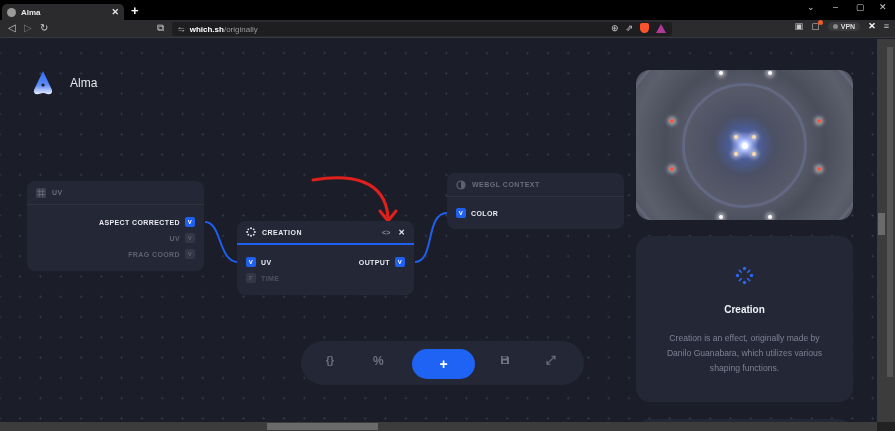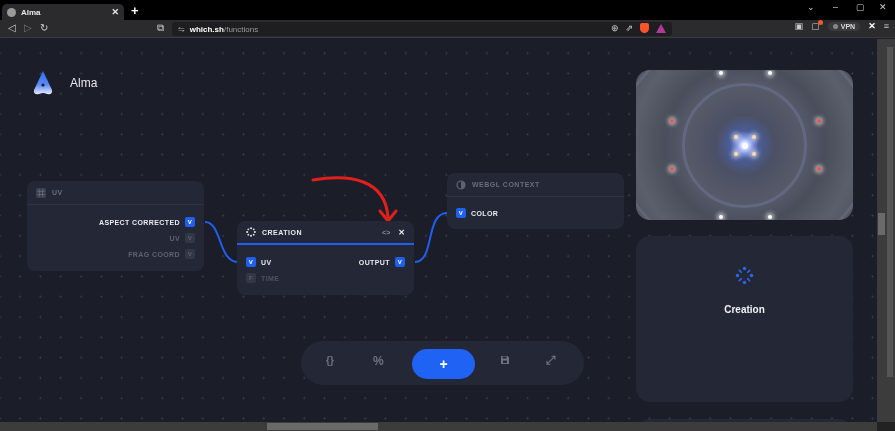--- a/index.html
+++ b/index.html
@@ -92,21 +92,21 @@
   </div>
 
   <div class="toolbar">
     <span class="navbtn" style="left:8px">◁</span>
     <span class="navbtn" style="left:24px;color:#777">▷</span>
     <span class="navbtn" style="left:40px">↻</span>
     <span class="navbtn" style="left:157px">⧉</span>
     <div class="urlbar">
       <span class="tune">⇋</span>
       <span class="host">which.sh</span>
-      <span class="path">/functions</span>
+      <span class="path">/originally</span>
       <div class="urlicons">
         <span class="ic">⊕</span>
         <span class="ic">⇗</span>
         <span class="brave"></span>
         <span class="tri"></span>
       </div>
     </div>
     <div class="rightbar">
       <span class="ic">▣</span>
       <span class="ic rdot">▢</span>
@@ -246,20 +246,21 @@
             <circle cx="5" cy="1.3" r="0.9"></circle>
             <circle cx="5" cy="8.7" r="0.9"></circle>
             <circle cx="1.3" cy="5" r="0.9"></circle>
             <circle cx="8.7" cy="5" r="0.9"></circle>
           </g>
         <g stroke="#2a66f2" stroke-width="0.9" stroke-linecap="round">
             <path d="M2.3 2.3L3.3 3.3M7.7 2.3L6.7 3.3M2.3 7.7L3.3 6.7M7.7 7.7L6.7 6.7"></path>
           </g>
       </svg>
       <div class="ititle">Creation</div>
+      <div class="idesc">Creation is an effect, originally made by Danilo Guanabara, which utilizes various shaping functions.</div>
     </div>
     <div class="info2"></div>
   </div>
 
   <div class="vscroll">
     <div class="track2"></div>
     <div class="thumb"></div>
   </div>
   <div class="hscroll">
     <div class="thumb"></div>

